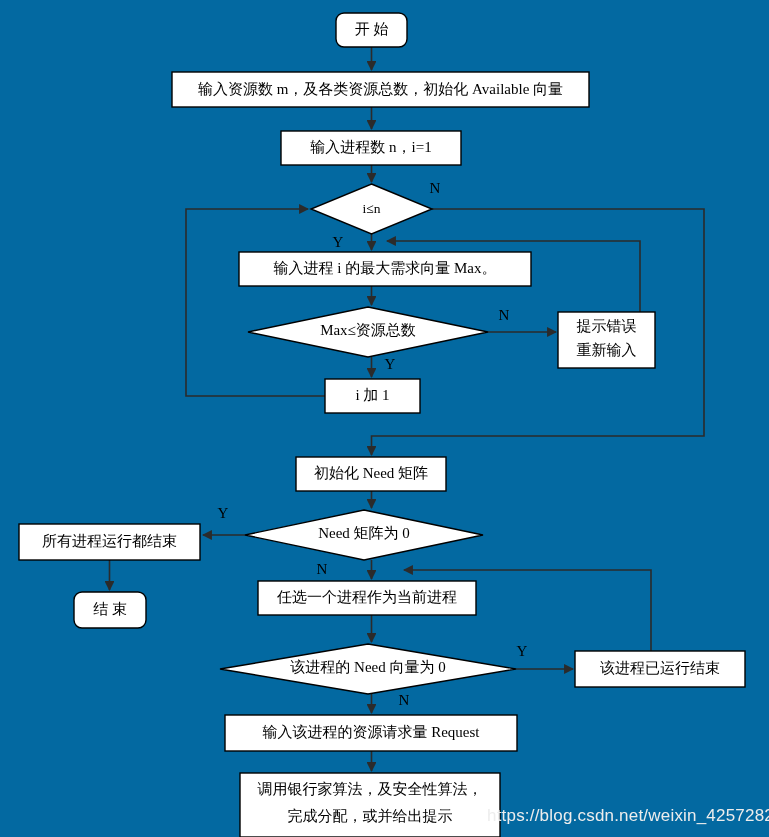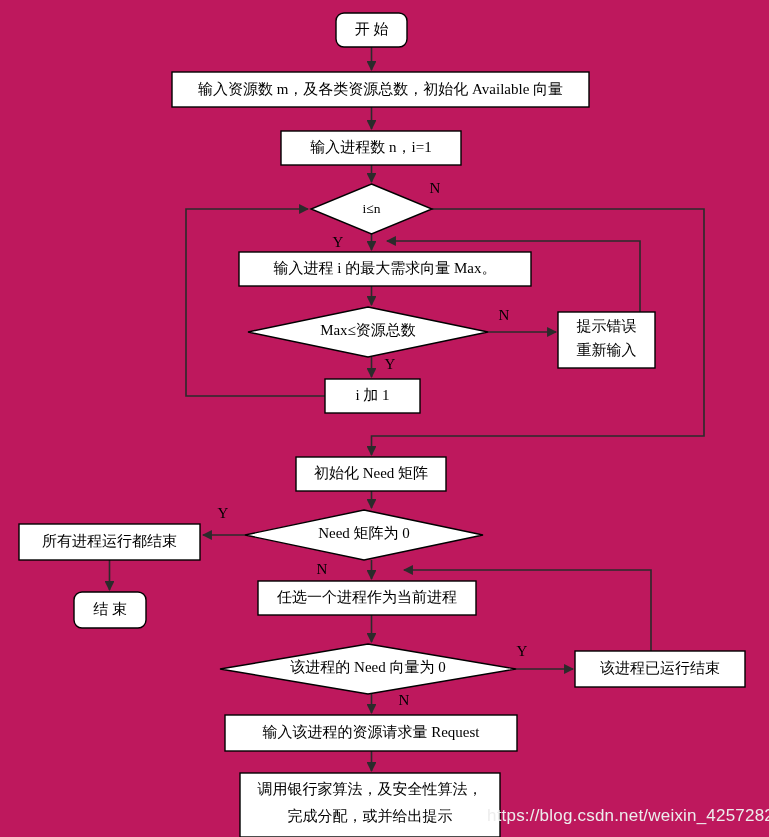--- a/index.html
+++ b/index.html
@@ -4,21 +4,21 @@
 <style>
   html, body {
     margin: 0;
     padding: 0;
     background: #ffffff;
   }
   #canvas {
     position: relative;
     width: 769px;
     height: 837px;
-    background: #be185d;
+    background: #0369a1;
     overflow: hidden;
     font-family: "Liberation Serif", "DejaVu Serif", serif;
   }
   svg.flow {
     position: absolute;
     top: 0;
     left: 0;
     width: 769px;
     height: 837px;
   }

